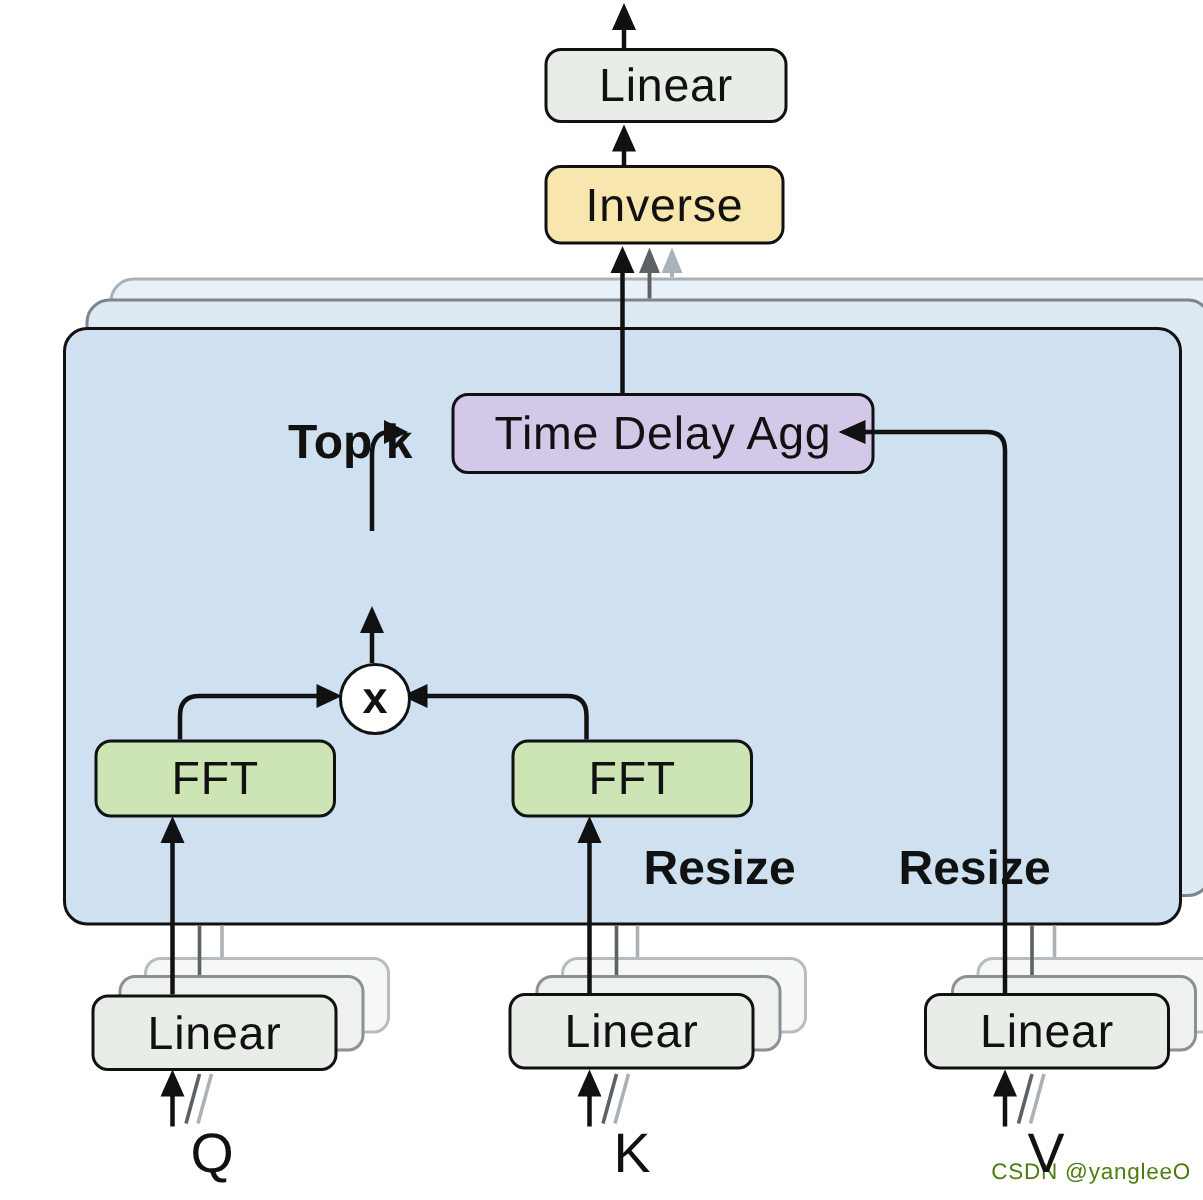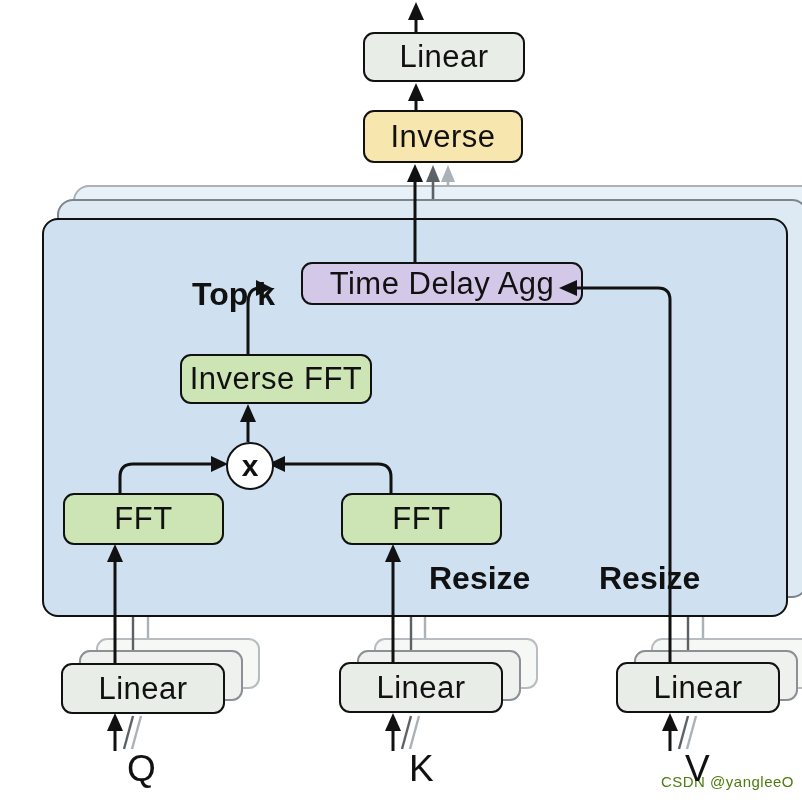--- a/index.html
+++ b/index.html
@@ -43,25 +43,22 @@
   <div class="panel mid"></div>
   <div class="panel front"></div>
 
   <div class="node gray" style="left:335px;top:32px;width:162px;height:50px;">
     <span>Linear</span>
   </div>
   <div class="node yellow" style="left:335px;top:110px;width:160px;height:53px;">
     <span>Inverse</span>
   </div>
 
-  <div class="node purple" style="left:273px;top:262px;width:282px;height:43px;">
+  <div class="node purple" style="left:273px;top:262px;width:282px;height:54px;">
     <span>Time Delay Agg</span>
-  </div>
-  <div class="node green" style="left:152px;top:354px;width:192px;height:50px;">
-    <span>Inverse FFT</span>
   </div>
   <div class="node green" style="left:35px;top:493px;width:161px;height:52px;">
     <span>FFT</span>
   </div>
   <div class="node green" style="left:313px;top:493px;width:161px;height:52px;">
     <span>FFT</span>
   </div>
 
   <div class="lbl" style="left:164px;top:276px;">Top k</div>
   <div class="lbl" style="left:401px;top:560px;">Resize</div>

